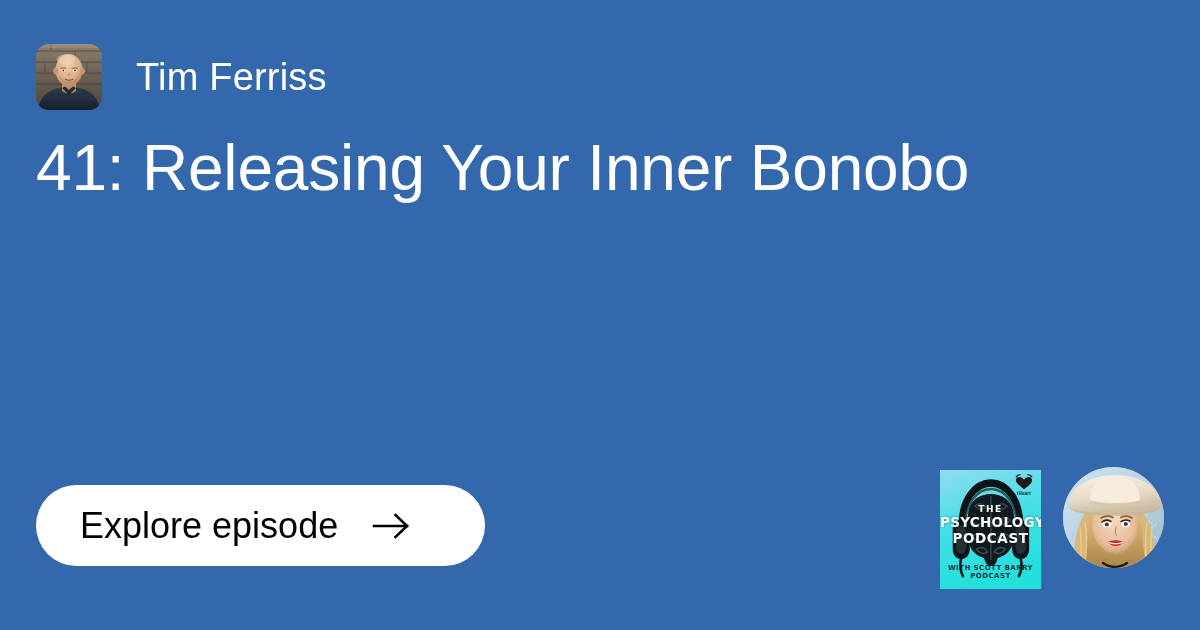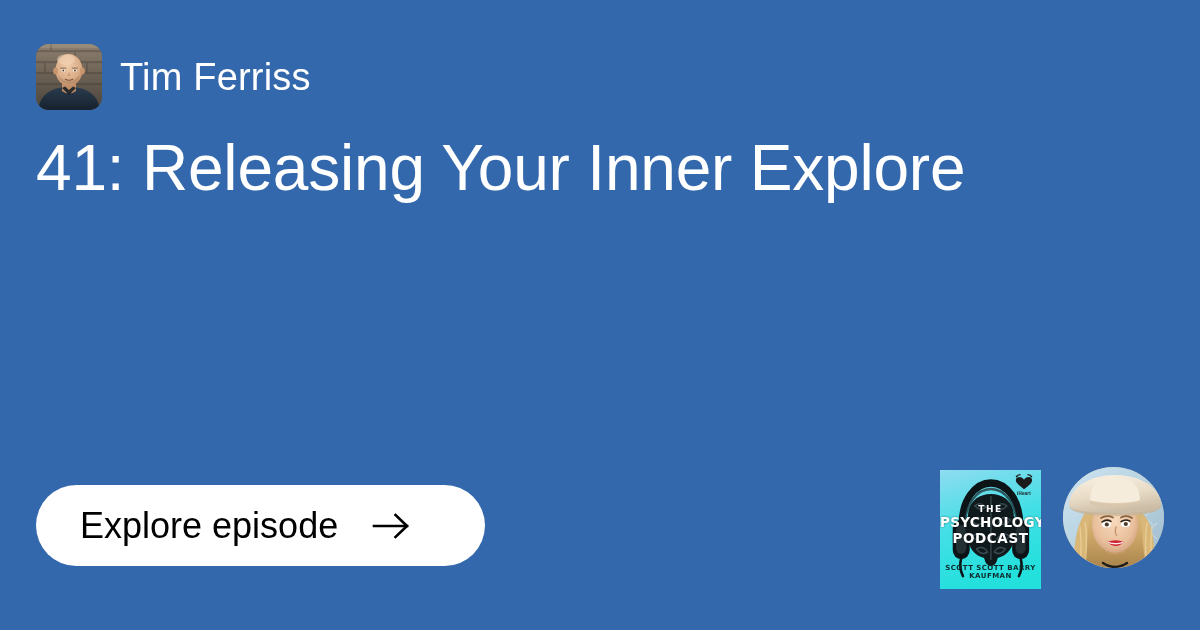--- a/index.html
+++ b/index.html
@@ -8,21 +8,21 @@
     background:#3368AC;
     font-family:"Liberation Sans", sans-serif;
     overflow:hidden;
     position:relative;
   }
 
   
   .author-row{
     position:absolute;
     left:36px; top:44px;
-    display:flex; align-items:center; gap:18px;
+    display:flex; align-items:center; gap:34px;
   }
   .avatar{
     width:66px; height:66px;
     border-radius:13px;
     overflow:hidden;
     flex:0 0 auto;
     position:relative;
     background:#6b5a48;
   }
   .avatar svg{ display:block; width:100%; height:100%; }
@@ -213,21 +213,21 @@
 
       <path d="M29.3 35.2 q3.7 2.1 7.4 0" stroke="#7d4f3c" stroke-width="1.1" fill="none" stroke-linecap="round"></path>
 
       <path d="M26 44 l7 7 l7 -7 l-3 -1.5 l-4 3.4 l-4 -3.4 z" fill="#101a25" opacity=".85"></path>
     </svg>
   </div>
 
   <div class="author-name">Tim Ferriss</div>
 </div>
 
-<h1 class="episode-title">41: Releasing Your Inner Explore</h1>
+<h1 class="episode-title">41: Releasing Your Inner Bonobo</h1>
 
 <button class="cta">
   <span class="cta-label">Explore episode</span>
   <span class="cta-arrow">
     <svg width="40" height="28" viewBox="0 0 40 28" fill="none">
       <path d="M2 14 H35" stroke="#000000" stroke-width="2.6" stroke-linecap="square"></path>
       <path d="M23.5 3 L35 14 L23.5 25" stroke="#000000" stroke-width="2.6" fill="none" stroke-linecap="square" stroke-linejoin="miter"></path>
     </svg>
   </span>
 </button>
@@ -280,21 +280,21 @@
 
       <path d="M25 88 q-3 10 2 18" stroke="#0d1417" stroke-width="3" fill="none" stroke-linecap="round"></path>
       <path d="M95 88 q3 10 -2 18" stroke="#0d1417" stroke-width="3" fill="none" stroke-linecap="round"></path>
     </svg>
 
     <div class="cover-type">
       <div class="cover-the">THE</div>
       <div class="cover-psych">PSYCHOLOGY</div>
       <div class="cover-pod">PODCAST</div>
     </div>
-    <div class="cover-with">SCOTT SCOTT BARRY KAUFMAN</div>
+    <div class="cover-with">WITH SCOTT BARRY PODCAST</div>
 
     <div class="iheart-badge">
       <svg width="17" height="12" viewBox="0 0 17 12">
         <path d="M8.5 11 C5 8.4 2.6 6.6 2.6 4.5 C2.6 3.1 3.7 2.1 5 2.1 C6 2.1 7.8 2.6 8.5 4.2 C9.2 2.6 11 2.1 12 2.1 C13.3 2.1 14.4 3.1 14.4 4.5 C14.4 6.6 12 8.4 8.5 11 Z" fill="#1b1b1b"></path>
         <path d="M3.0 2.0 A3.4 3.4 0 0 1 5.6 0.5" stroke="#1b1b1b" stroke-width="1" fill="none" stroke-linecap="round"></path>
         <path d="M14.0 2.0 A3.4 3.4 0 0 0 11.4 0.5" stroke="#1b1b1b" stroke-width="1" fill="none" stroke-linecap="round"></path>
       </svg>
       <span class="iheart-text">iHeart</span>
     </div>
   </div>

